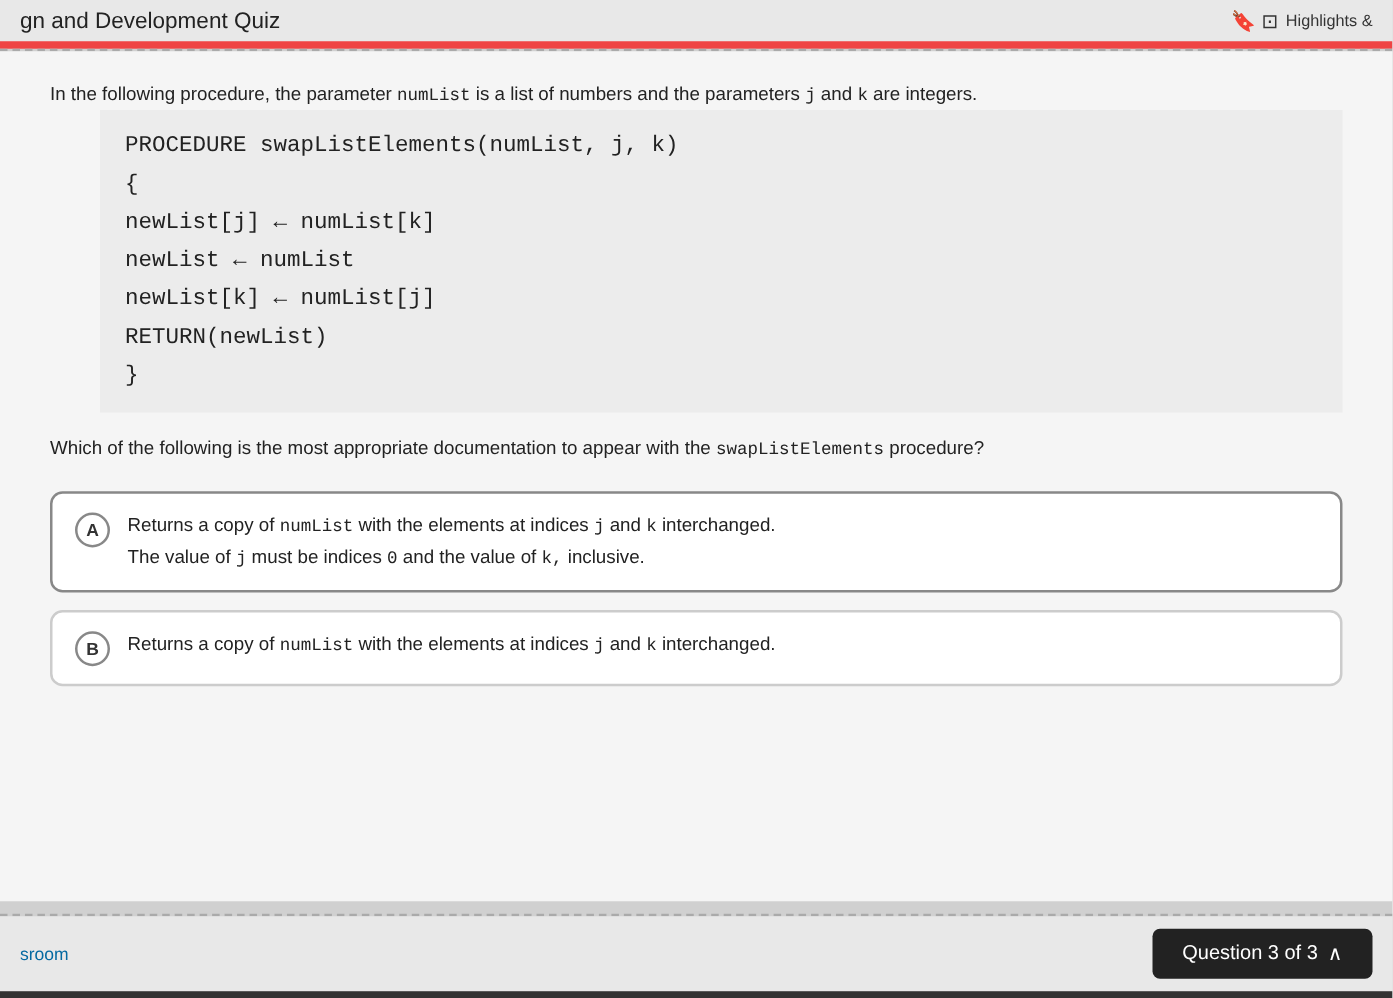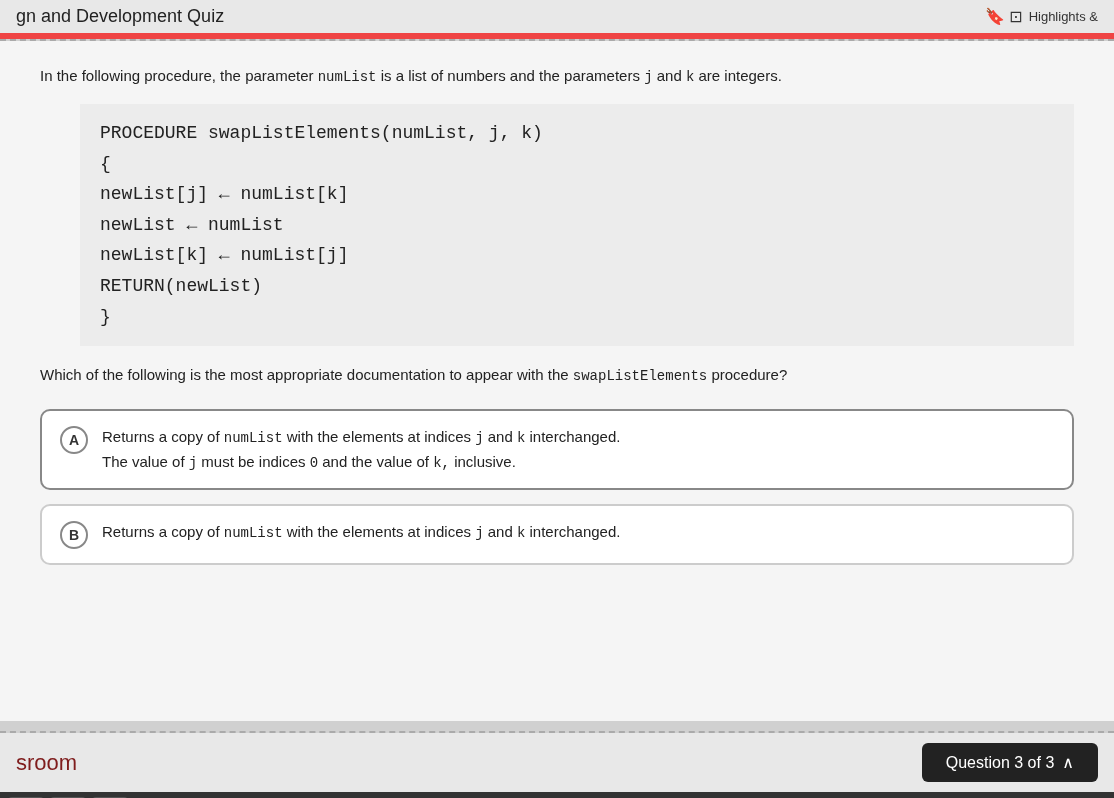--- a/index.html
+++ b/index.html
@@ -42,21 +42,20 @@
       margin: 0;
     }
     .main-content {
       background: #f5f5f5;
       padding: 24px 40px 20px 40px;
       min-height: 680px;
     }
     .question-intro {
       font-size: 15px;
       color: #222;
-      margin-bottom: 16px;
       line-height: 1.5;
     }
     code, .mono {
       font-family: 'Courier New', Courier, monospace;
       font-size: 14px;
       background: transparent;
     }
     .code-block {
       background: #ececec;
       border: none;
@@ -116,22 +115,22 @@
       margin: 10px 0 0 0;
     }
     .bottom-bar {
       background: #e8e8e8;
       padding: 10px 16px;
       display: flex;
       align-items: center;
       justify-content: space-between;
     }
     .classroom-label {
-      font-size: 22px;
-      color: #7f1d1d;
+      font-size: 14px;
+      color: #0369a1;
       font-weight: normal;
     }
     .question-nav-btn {
       background: #222;
       color: #fff;
       border: none;
       border-radius: 6px;
       padding: 10px 24px;
       font-size: 16px;
       cursor: pointer;

